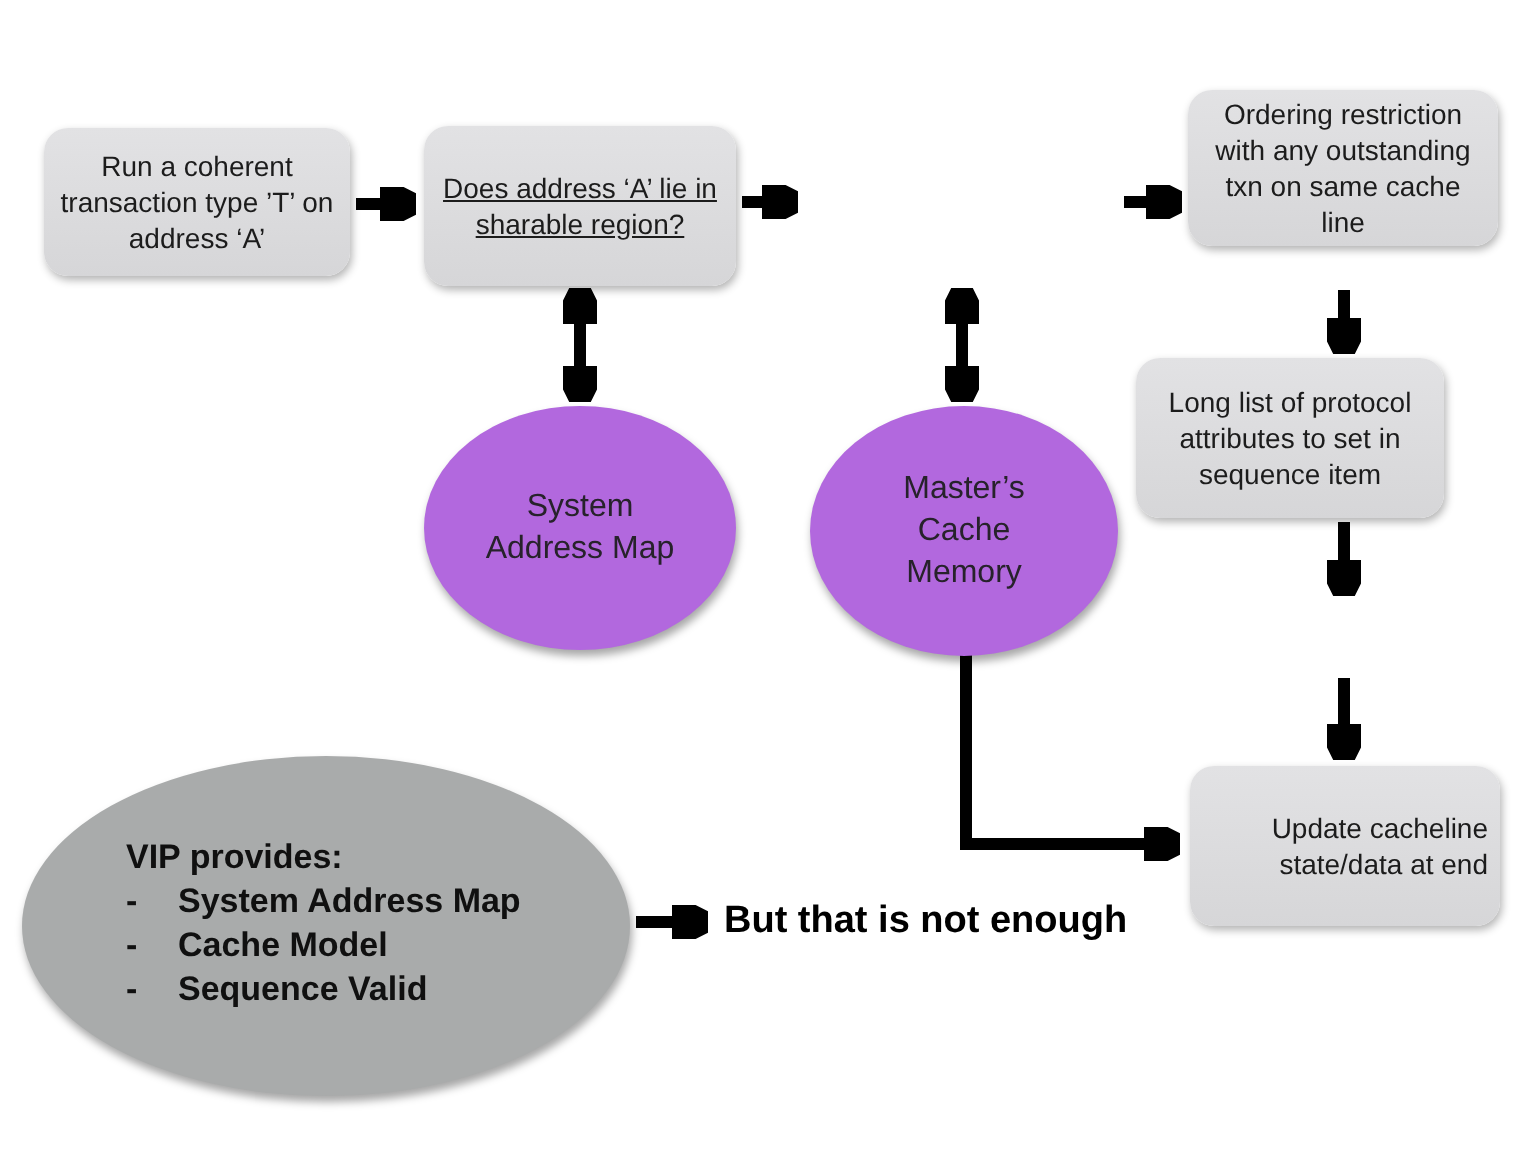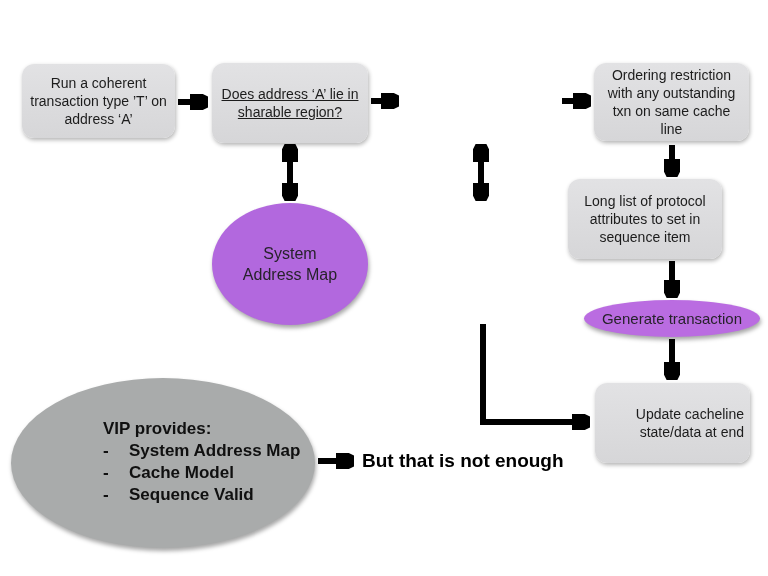--- a/index.html
+++ b/index.html
@@ -13,39 +13,39 @@
     border-radius:12px;
     display:flex;align-items:center;justify-content:center;
     text-align:center;color:var(--text,#1c1c1c);
     font-size:14px;line-height:18px;
     padding:4px 6px;
     box-shadow:1px 2px 4px rgba(0,0,0,.30);
   }
   .b1{left:22px;top:64px;width:153px;height:74px;}
   .b2{left:212px;top:63px;width:156px;height:80px;text-decoration:underline;}
   .b3{left:402px;top:63px;width:158px;height:78px;}
-  .b4{left:594px;top:63px;width:155px;height:78px;text-align:center;}
+  .b4{left:594px;top:45px;width:155px;height:78px;text-align:center;}
   .b5{left:568px;top:179px;width:154px;height:80px;}
   .b6{left:595px;top:383px;width:155px;height:80px;text-align:right;}
   .ellipse{
     position:absolute;border-radius:50%;
     display:flex;align-items:center;justify-content:center;
     text-align:center;color:#27222b;
     box-shadow:1px 3px 4px rgba(0,0,0,.35);
   }
   .e-sam{left:212px;top:203px;width:156px;height:122px;background:var(--ellipse-purple,#b268de);font-size:16px;line-height:21px;}
   .e-sam .etext{width:100px;}
   .e-mcm{left:405px;top:203px;width:154px;height:125px;background:var(--ellipse-purple,#b268de);font-size:16px;line-height:21px;}
   .e-mcm .etext{width:96px;}
   .e-gen{left:584px;top:300px;width:176px;height:37px;background:var(--generate-purple,#ba6ce1);font-size:15px;}
   .e-vip{left:11px;top:378px;width:304px;height:170px;background:var(--vip-gray,#a9abab);}
   .vip-text{
     position:absolute;left:52px;top:40px;width:240px;
     text-align:left;font-weight:bold;color:#101010;
-    font-size:17px;line-height:22px;margin-left:40px;
+    font-size:17px;line-height:22px;
   }
   .vip-item{display:flex;}
   .vip-item .dash{width:26px;flex:0 0 26px;}
   .note{
     position:absolute;left:362px;top:450px;width:260px;height:24px;
     font-size:19px;font-weight:bold;color:#000;
     display:flex;align-items:flex-start;
   }
 </style>
 </head>
@@ -86,22 +86,22 @@
   <div class="box b5">
     <span>Long list of protocol attributes to set in sequence item</span>
   </div>
   <div class="box b6">
     <span>Update cacheline state/data at end</span>
   </div>
 
   <div class="ellipse e-sam">
     <span class="etext">System Address Map</span>
   </div>
-  <div class="ellipse e-gen">
-    <span>Generate transaction</span>
+  <div class="ellipse e-mcm">
+    <span class="etext">Master’s Cache Memory</span>
   </div>
 
   <div class="ellipse e-vip">
     <div class="vip-text">
       <div>VIP provides:</div>
       <div class="vip-item">
         <span class="dash">-</span>
         <span>System Address Map</span>
       </div>
       <div class="vip-item">

